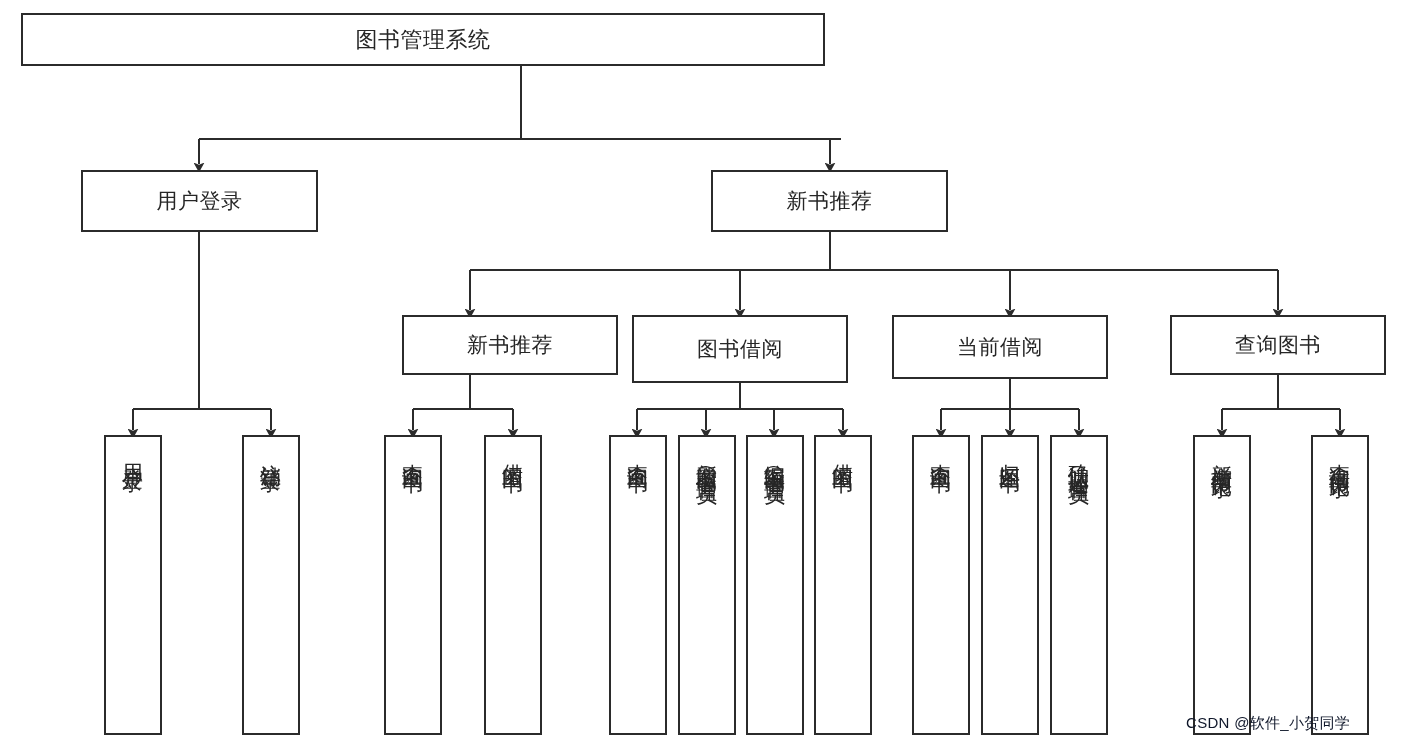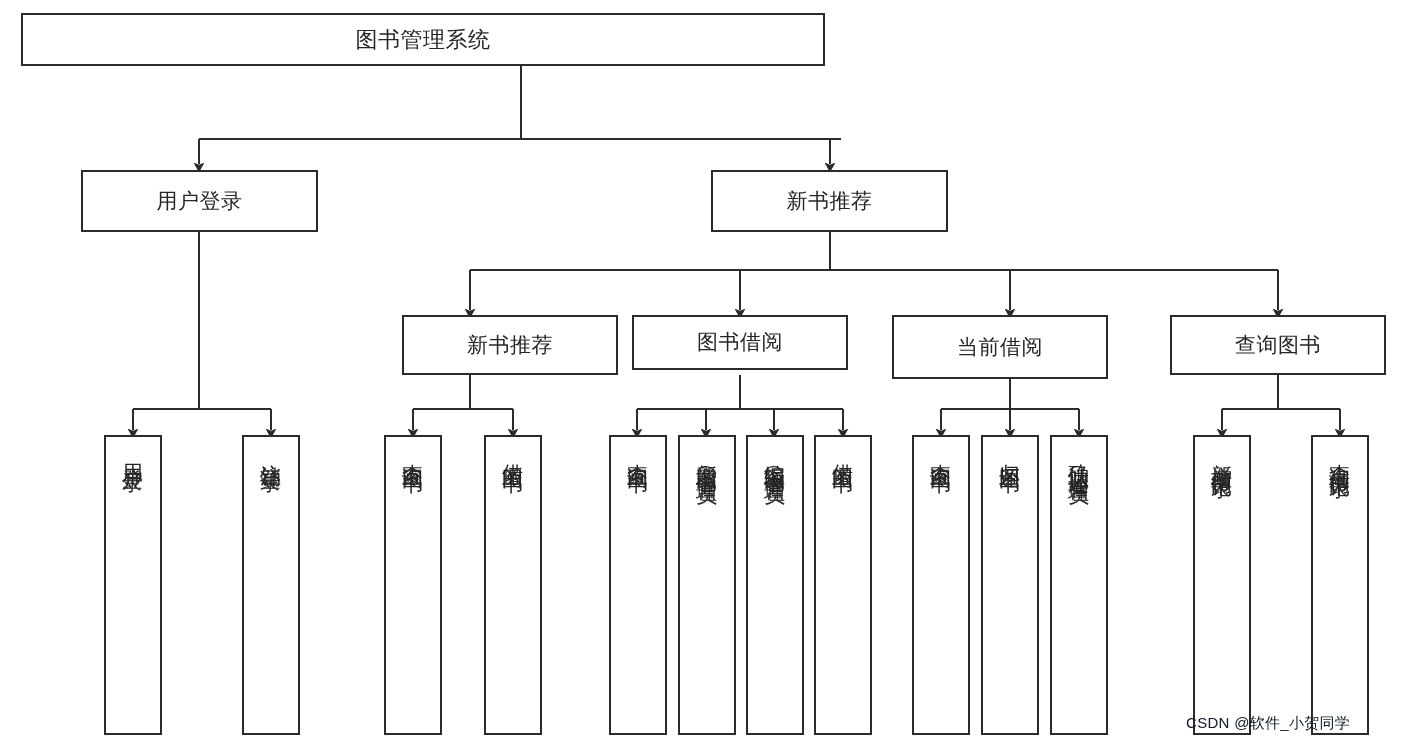--- a/index.html
+++ b/index.html
@@ -138,21 +138,21 @@
   <div class="node horiz" style="left:81px; top:170px; width:237px; height:62px;">
     <span class="node-label">用户登录</span>
   </div>
   <div class="node horiz" style="left:711px; top:170px; width:237px; height:62px;">
     <span class="node-label">新书推荐</span>
   </div>
 
   <div class="node horiz" style="left:362px; top:315px; width:216px; height:60px;margin-left:40px;">
     <span class="node-label">新书推荐</span>
   </div>
-  <div class="node horiz" style="left:632px; top:315px; width:216px; height:55px;">
+  <div class="node horiz" style="left:632px; top:315px; width:216px; height:68px;">
     <span class="node-label">图书借阅</span>
   </div>
   <div class="node horiz" style="left:892px; top:315px; width:216px; height:64px;">
     <span class="node-label">当前借阅</span>
   </div>
   <div class="node horiz" style="left:1170px; top:315px; width:216px; height:60px;">
     <span class="node-label">查询图书</span>
   </div>
 
   <div class="node vert" style="left:104px; top:435px; width:58px; height:300px;">

